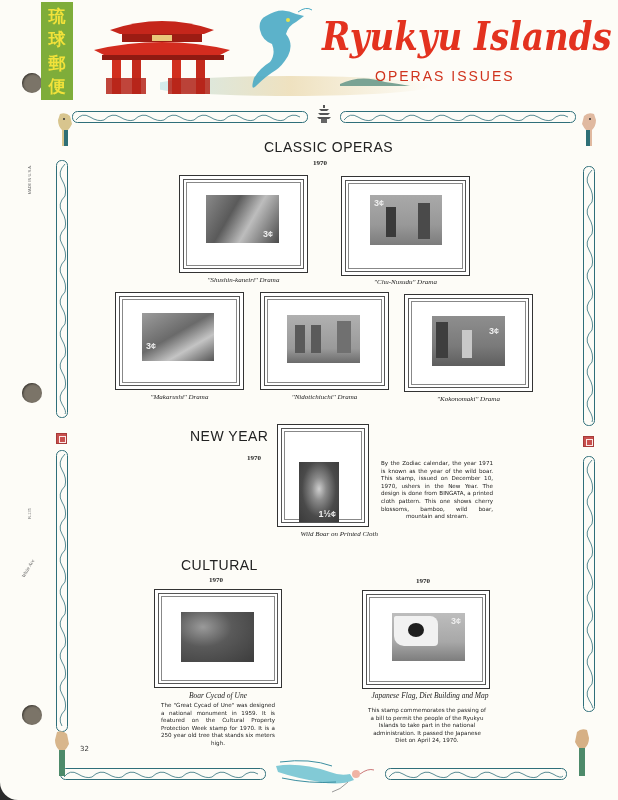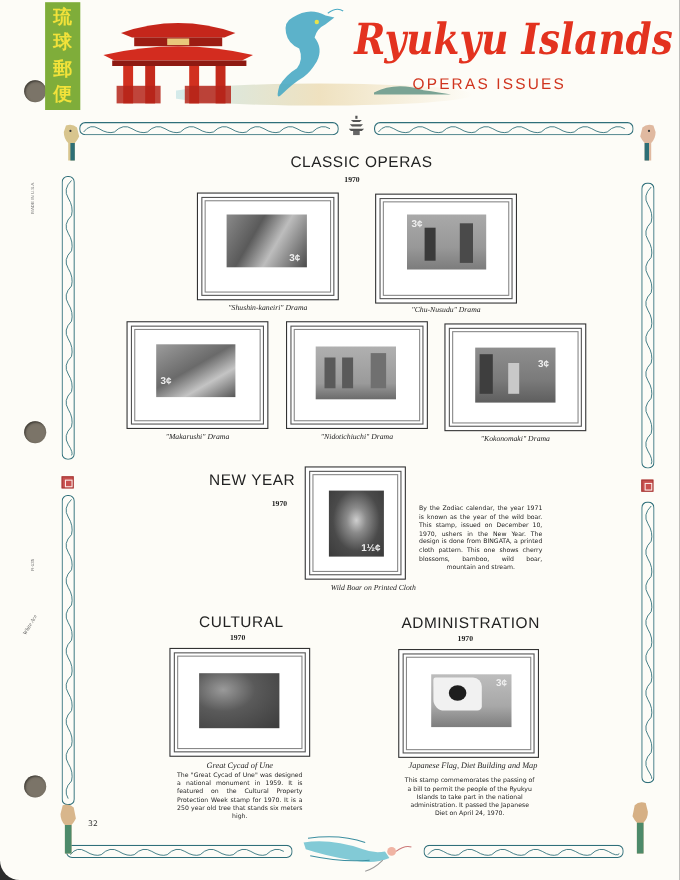--- a/index.html
+++ b/index.html
@@ -195,34 +195,33 @@
   <div class="stamp" style="left:432px; top:316px; width:73px; height:50px; background:linear-gradient(180deg,#8e8e8e 0%,#7a7a7a 60%,#5e5e5e 100%);">
     <span class="val" style="right:6px; top:10px;">3¢</span>
     <span style="position:absolute; left:4px; top:6px; width:12px; height:36px; background:#3e3e3e;"></span>
     <span style="position:absolute; left:30px; top:14px; width:10px; height:28px; background:#c8c8c8;"></span>
   </div>
   <div class="caption" style="left:404px; top:395px; width:129px;">"Kokonomaki" Drama</div>
 
   <div class="sec-title" style="left:190px; top:428px;">NEW YEAR</div>
   <div class="sec-year" style="left:247px; top:454px;">1970</div>
   <div class="mount" style="left:277px; top:424px; width:92px; height:103px;"></div>
-  <div class="stamp" style="left:299px; top:446px; width:50px; height:60px; background:radial-gradient(ellipse at 50% 45%,#cfcfcf 0%,#8a8a8a 25%,#4a4a4a 60%,#3a3a3a 100%);">
+  <div class="stamp" style="left:299px; top:462px; width:40px; height:60px; background:radial-gradient(ellipse at 50% 45%,#cfcfcf 0%,#8a8a8a 25%,#4a4a4a 60%,#3a3a3a 100%);">
     <span class="val" style="right:3px; bottom:3px;">1½¢</span>
   </div>
   <div class="caption" style="left:268px; top:530px; width:110px;text-align:right;">Wild Boar on Printed Cloth</div>
   <div class="desc justify" style="left:381px; top:460px; width:112px;">By the Zodiac calendar, the year 1971 is known as the year of the wild boar. This stamp, issued on December 10, 1970, ushers in the New Year. The design is done from BINGATA, a printed cloth pattern. This one shows cherry blossoms, bamboo, wild boar, mountain and stream.</div>
 
   <div class="sec-title" style="left:181px; top:557px;">CULTURAL</div>
   <div class="sec-year" style="left:209px; top:576px;">1970</div>
   <div class="mount" style="left:154px; top:589px; width:128px; height:99px;"></div>
   <div class="stamp" style="left:181px; top:612px; width:73px; height:50px; background:radial-gradient(ellipse at 30% 30%,#9a9a9a 0%,#5a5a5a 40%,#3c3c3c 100%);"></div>
-  <div class="caption" style="left:154px; top:691px; width:128px; font-size:7.5px;">Great Cycad of Une</div>
+  <div class="caption" style="left:154px; top:691px; width:128px; font-size:7.5px;">Boar Cycad of Une</div>
   <div class="desc justify" style="left:161px; top:702px; width:114px;">The "Great Cycad of Une" was designed a national monument in 1959. It is featured on the Cultural Property Protection Week stamp for 1970. It is a 250 year old tree that stands six meters high.</div>
 
-  <div class="sec-title" style="left:365px; top:558px;">ADMINISTRATION</div>
   <div class="sec-year" style="left:416px; top:577px;">1970</div>
   <div class="mount" style="left:362px; top:590px; width:128px; height:99px;"></div>
   <div class="stamp" style="left:392px; top:613px; width:73px; height:48px; background:linear-gradient(180deg,#bdbdbd 0%,#a8a8a8 60%,#7d7d7d 100%);">
     <span style="position:absolute; left:2px; top:3px; width:44px; height:30px; background:#f1f1f1; border-radius:2px 8px 4px 10px;"></span>
     <span style="position:absolute; left:16px; top:10px; width:16px; height:14px; background:#1e1e1e; border-radius:50%;"></span>
     <span class="val" style="right:4px; top:3px;">3¢</span>
   </div>
   <div class="caption" style="left:361px; top:691px; width:138px; font-size:7.5px;">Japanese Flag, Diet Building and Map</div>
   <div class="desc" style="left:368px; top:707px; width:118px;">This stamp commemorates the passing of a bill to permit the people of the Ryukyu Islands to take part in the national administration. It passed the Japanese Diet on April 24, 1970.</div>
 

